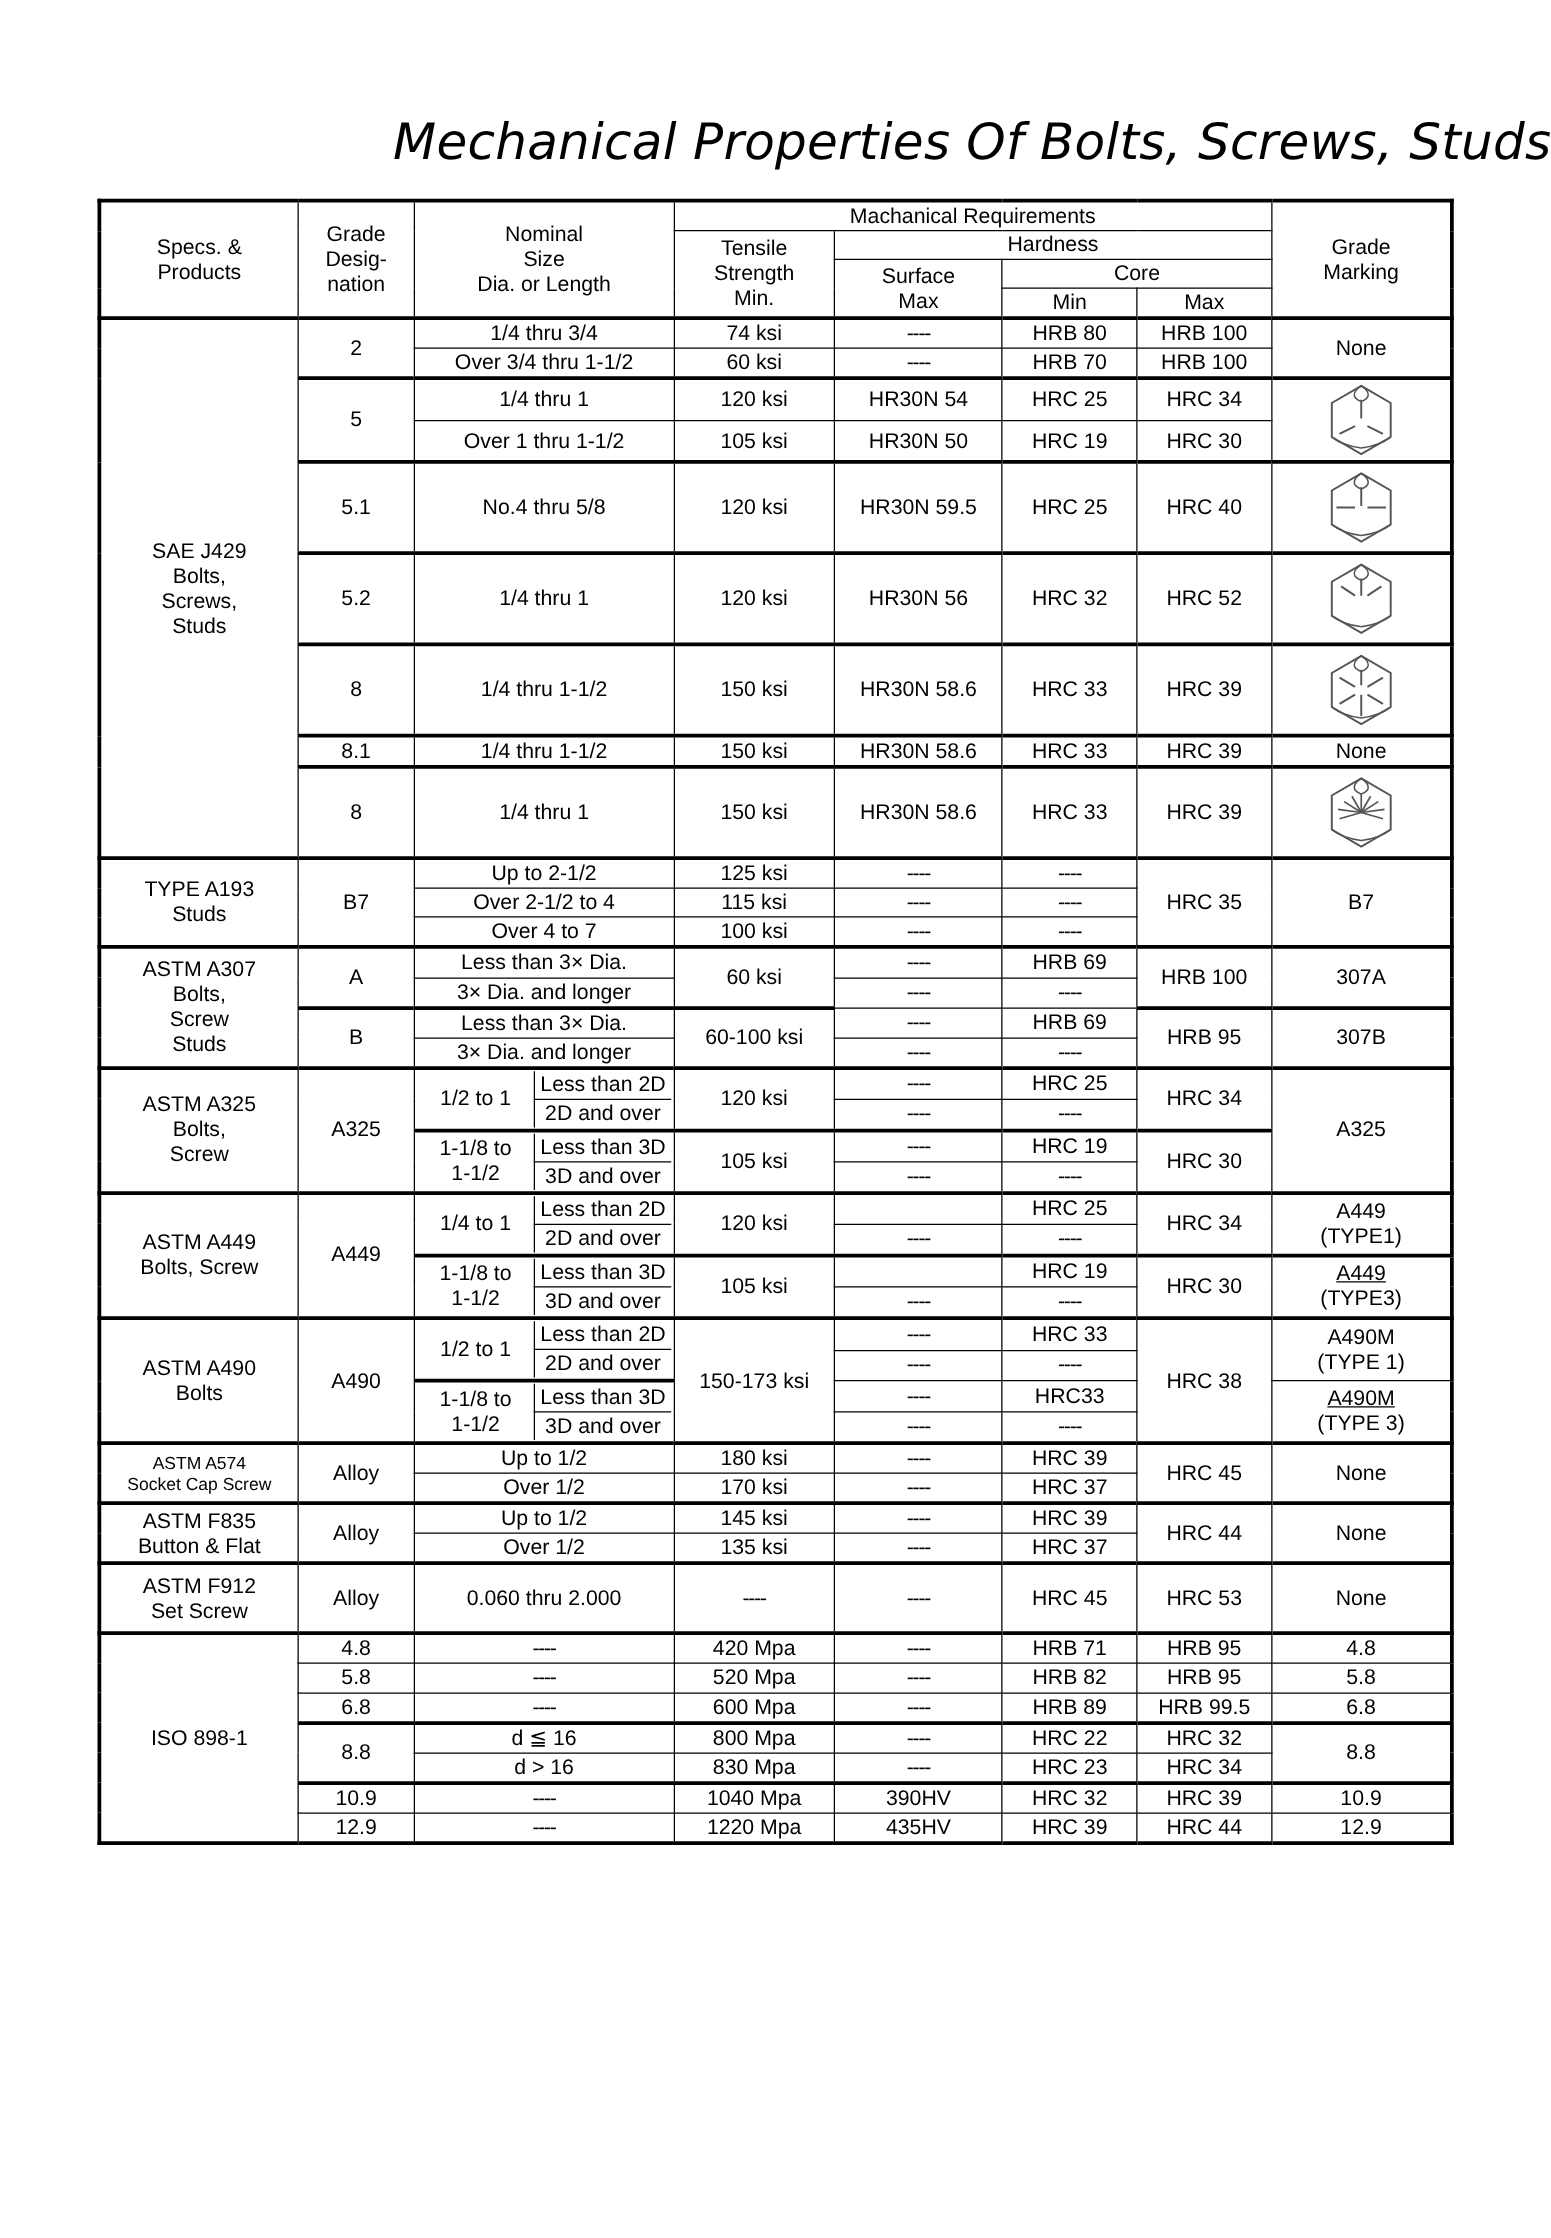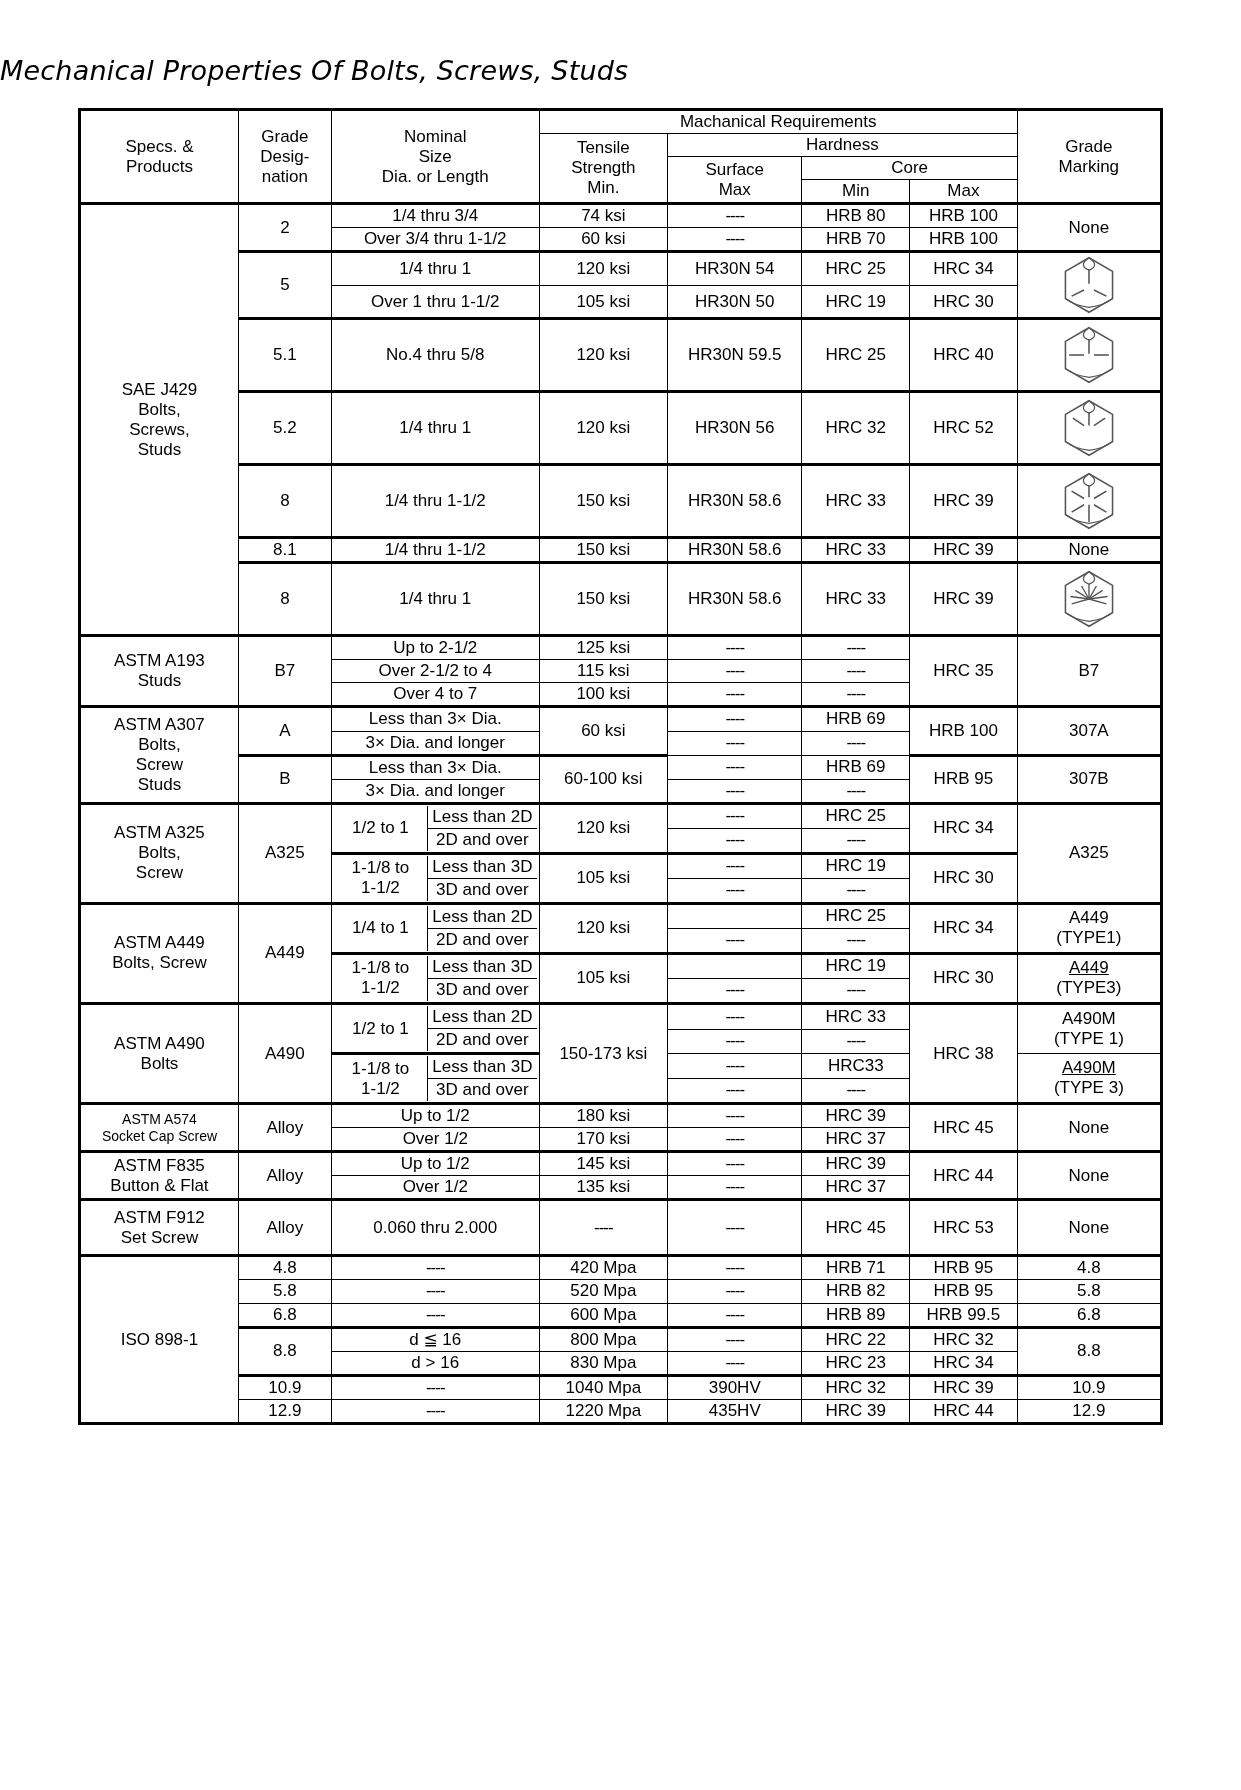--- a/index.html
+++ b/index.html
@@ -8,28 +8,29 @@
     background: #ffffff;
   }
   body {
     width: 1241px;
     height: 1790px;
     font-family: "Liberation Sans", sans-serif;
     color: #000000;
     position: relative;
   }
   #title {
-    text-align: left;
+    text-align: right;
     font-style: italic;
-    font-size: 27px;
+    font-size: 40px;
     font-weight: 400;
     letter-spacing: 0.2px;
     padding-top: 55px;
     padding-bottom: 0;
     font-family: "DejaVu Sans", sans-serif;
+    margin-top: 36px;
   }
   #table-wrap {
     padding: 22px 78px 0 78px;
     box-sizing: border-box;
   }
   table.main {
     border-collapse: collapse;
     width: 100%;
     table-layout: fixed;
   }
@@ -303,21 +304,21 @@
             <line x1="50" y1="50" x2="22" y2="58"></line>
             <line x1="50" y1="50" x2="78" y2="58"></line>
           </g>
         </svg>
       </div>
     </td>
   </tr>
 
   <tr>
     <td rowspan="3" class="spec-cell lt-thick tb-thick">
-      <div>ASTM A193</div>
+      <div>TYPE A193</div>
       <div>Studs</div>
     </td>
     <td rowspan="3" class="tb-thick">B7</td>
     <td>Up to 2-1/2</td>
     <td>125 ksi</td>
     <td class="dash">----</td>
     <td class="dash">----</td>
     <td rowspan="3" class="tb-thick">HRC 35</td>
     <td rowspan="3" class="rt-thick tb-thick mark-text">B7</td>
   </tr>

